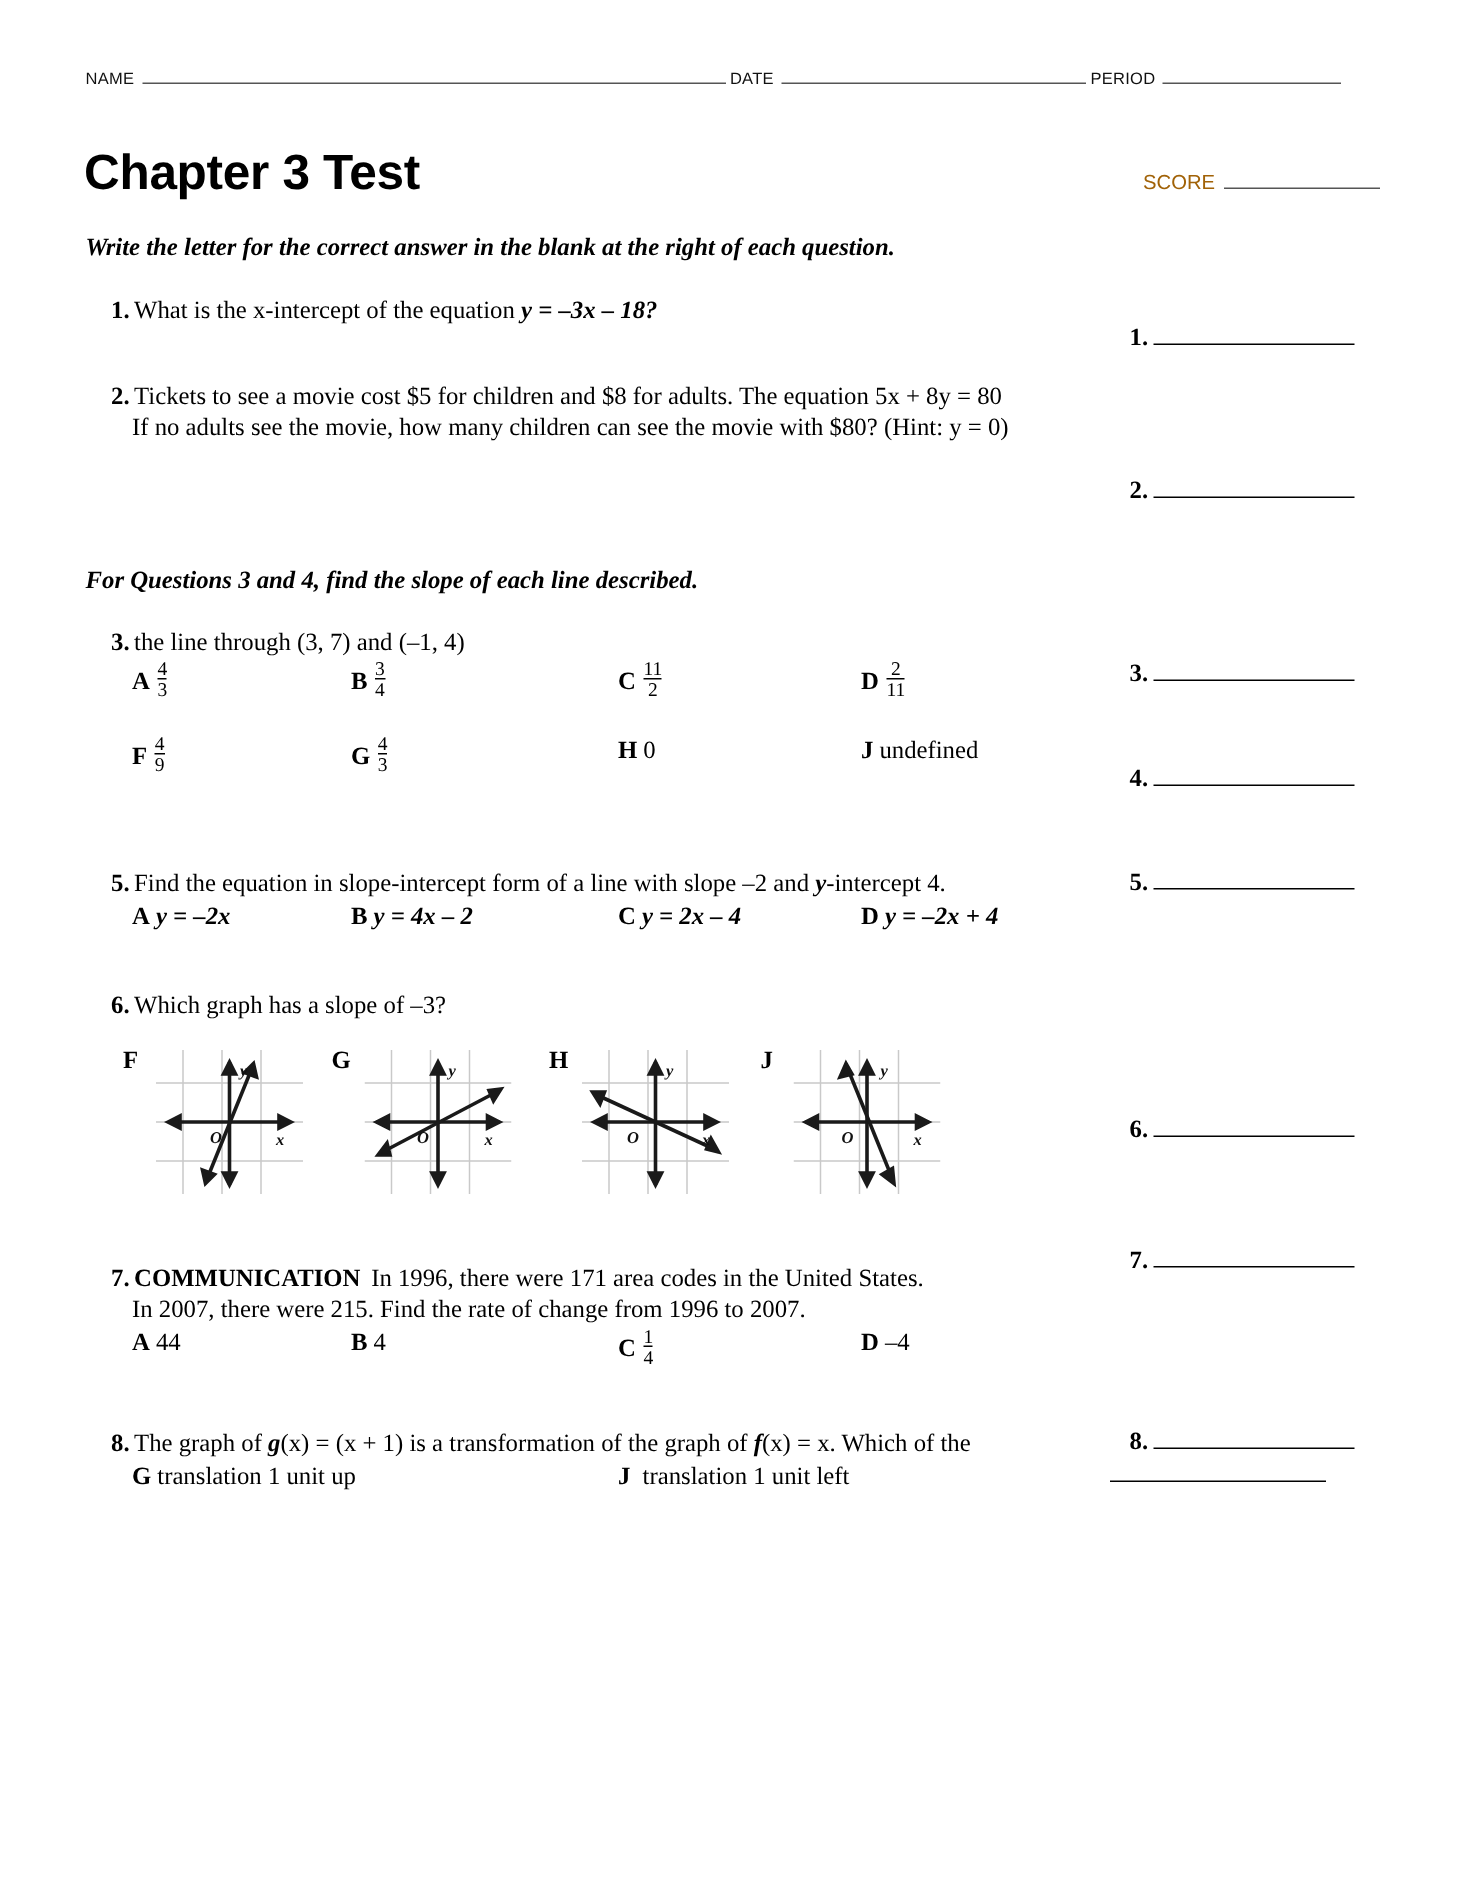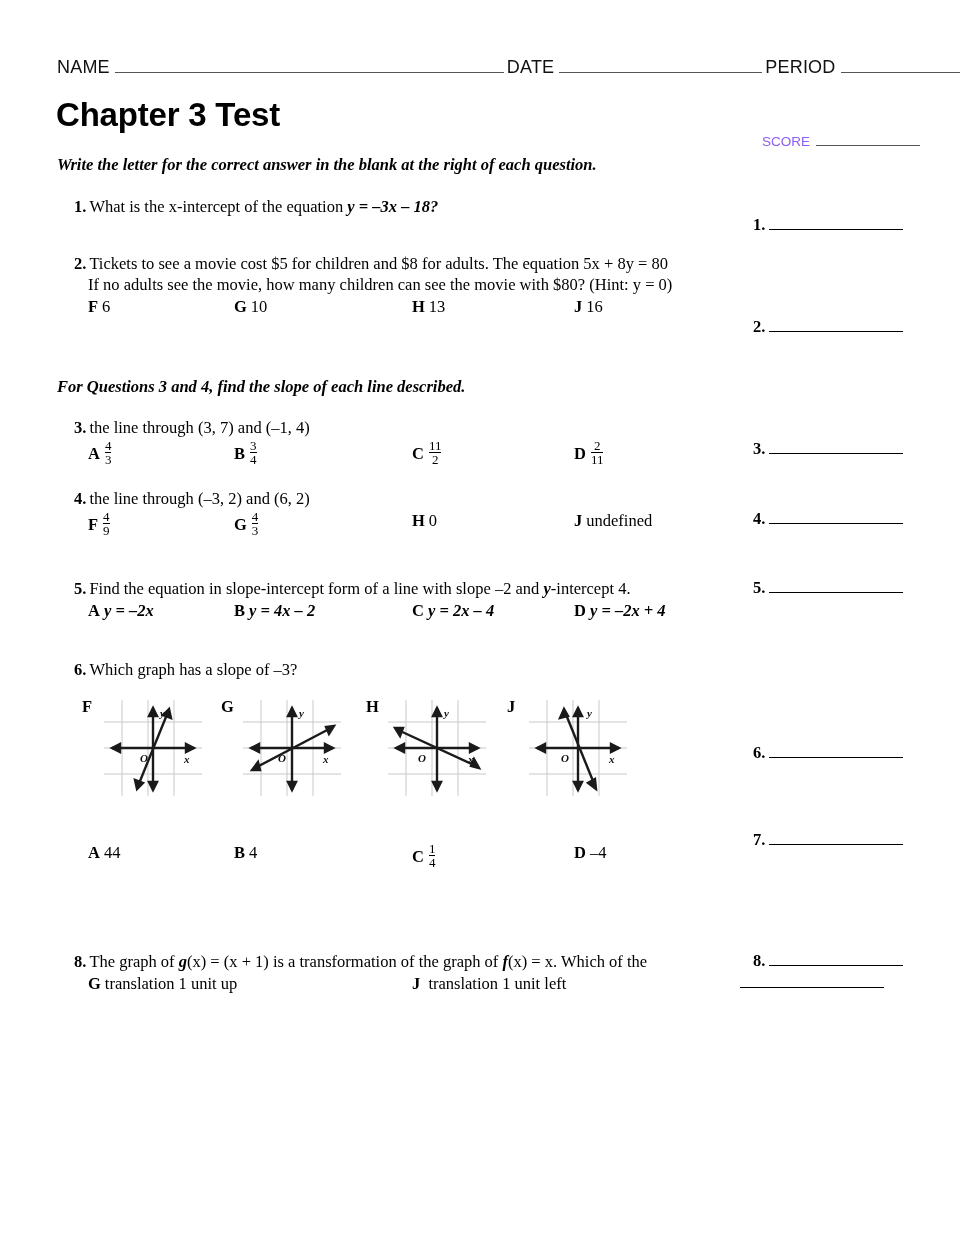--- a/index.html
+++ b/index.html
@@ -12,27 +12,27 @@
     height: 1251px;
     position: relative;
     font-family: "Liberation Serif", serif;
     color: #000;
     overflow: hidden;
   }
 
   
   .hdr {
     position: absolute;
-    top: 57px;
+    top: 44px;
     left: 57px;
     right: 58px;
     display: flex;
     align-items: baseline;
     font-family: "Liberation Sans", sans-serif;
-    font-size: 18px;
+    font-size: 11px;
     letter-spacing: .2px;
     color: #111;
   }
   .hdr .lbl { white-space: nowrap; }
   .hdr .rule {
     border-bottom: 1px solid #555;
     height: 11px;
     margin: 0 3px 0 5px;
   }
   .rule.name   { flex: 0 0 389px; }
@@ -50,22 +50,21 @@
     letter-spacing: -0.2px;
   }
   .score {
     position: absolute;
     top: 114px;
     left: 762px;
     display: flex;
     align-items: baseline;
     font-family: "Liberation Sans", sans-serif;
     font-size: 13.5px;
-    color: #8b5cf6;
-    margin-top: 20px;
+    color: #a16207;
   }
   .score .rule {
     border-bottom: 1px solid #555;
     height: 11px;
     width: 104px;
     margin-left: 6px;
   }
 
   
   .directions {
@@ -197,44 +196,35 @@
   <div class="stem">
     <span class="num">1.</span><span>What is the x-intercept of the equation </span><i class="v">y = –3x – 18?</i>
   </div>
 </div>
 
 <div class="q" style="top:253px">
   <div class="stem">
     <span class="num">2.</span><span>Tickets to see a movie cost $5 for children and $8 for adults. The equation 5x + 8y = 80</span>
     <span class="cont">If no adults see the movie, how many children can see the movie with $80? (Hint: y = 0)</span>
   </div>
-  <div class="opts">
-    <span class="opt c1"><span class="ltr">F</span><span>6</span></span>
-    <span class="opt c2"><span class="ltr">G</span><span>10</span></span>
-    <span class="opt c3"><span class="ltr">H</span><span>13</span></span>
-    <span class="opt c4"><span class="ltr">J</span><span>16</span></span>
-  </div>
 </div>
 
 <div class="q" style="top:417px">
   <div class="stem">
     <span class="num">3.</span><span>the line through (3, 7) and (–1, 4)</span>
   </div>
   <div class="opts tall">
     <span class="opt c1"><span class="ltr">A</span><span class="frac"><span class="nums">4</span><span class="den">3</span></span></span>
     <span class="opt c2"><span class="ltr">B</span><span class="frac"><span class="nums">3</span><span class="den">4</span></span></span>
     <span class="opt c3"><span class="ltr">C</span><span class="frac"><span class="nums">11</span><span class="den">2</span></span></span>
     <span class="opt c4"><span class="ltr">D</span><span class="frac"><span class="nums">2</span><span class="den">11</span></span></span>
   </div>
 </div>
 
 <div class="q" style="top:488px">
-  <div class="stem">
-    <span class="num">4.</span><span>the line through (–3, 2) and (6, 2)</span>
-  </div>
   <div class="opts tall">
     <span class="opt c1"><span class="ltr">F</span><span class="frac"><span class="nums">4</span><span class="den">9</span></span></span>
     <span class="opt c2"><span class="ltr">G</span><span class="frac"><span class="nums">4</span><span class="den">3</span></span></span>
     <span class="opt c3"><span class="ltr">H</span><span>0</span></span>
     <span class="opt c4"><span class="ltr">J</span><span>undefined</span></span>
   </div>
 </div>
 
 <div class="q" style="top:578px">
   <div class="stem">
@@ -371,20 +361,24 @@
         </g>
         <text x="58" y="17" font-family="Liberation Serif, serif" font-size="11" font-style="italic" font-weight="bold" fill="#111">y</text>
         <text x="80" y="63" font-family="Liberation Serif, serif" font-size="11" font-style="italic" font-weight="bold" fill="#111">x</text>
         <text x="32" y="62" font-family="Liberation Serif, serif" font-size="11" font-style="italic" font-weight="bold" fill="#111">O</text>
       </svg>
     </div>
   </div>
 </div>
 
 <div class="q" style="top:841px">
+  <div class="stem">
+    <span class="num">7.</span><span class="num">COMMUNICATION</span><span> In 1996, there were 171 area codes in the United States.</span>
+    <span class="cont">In 2007, there were 215. Find the rate of change from 1996 to 2007.</span>
+  </div>
   <div class="opts tall">
     <span class="opt c1"><span class="ltr">A</span><span>44</span></span>
     <span class="opt c2"><span class="ltr">B</span><span>4</span></span>
     <span class="opt c3"><span class="ltr">C</span><span class="frac"><span class="nums">1</span><span class="den">4</span></span></span>
     <span class="opt c4"><span class="ltr">D</span><span>–4</span></span>
   </div>
 </div>
 
 <div class="q" style="top:951px">
   <div class="stem">

